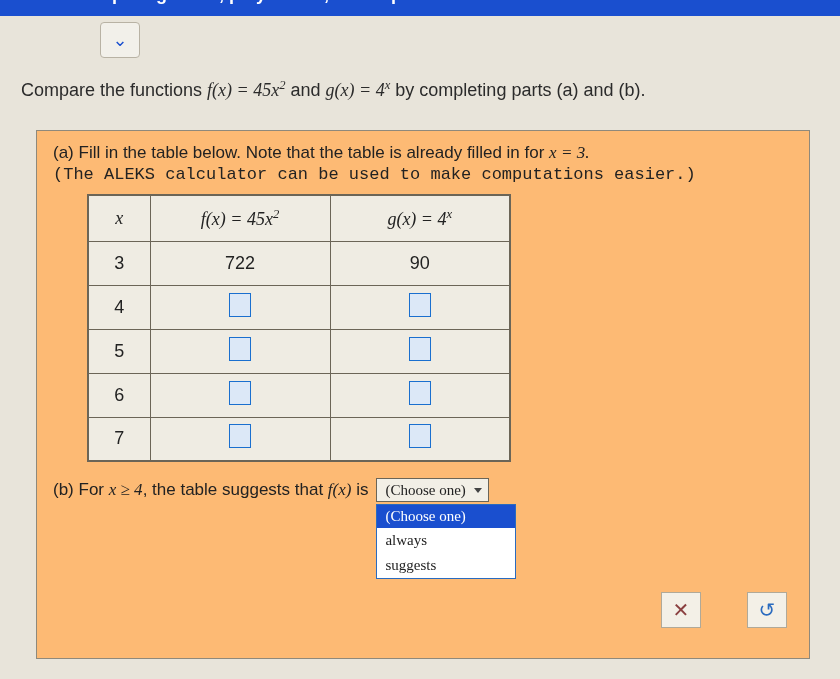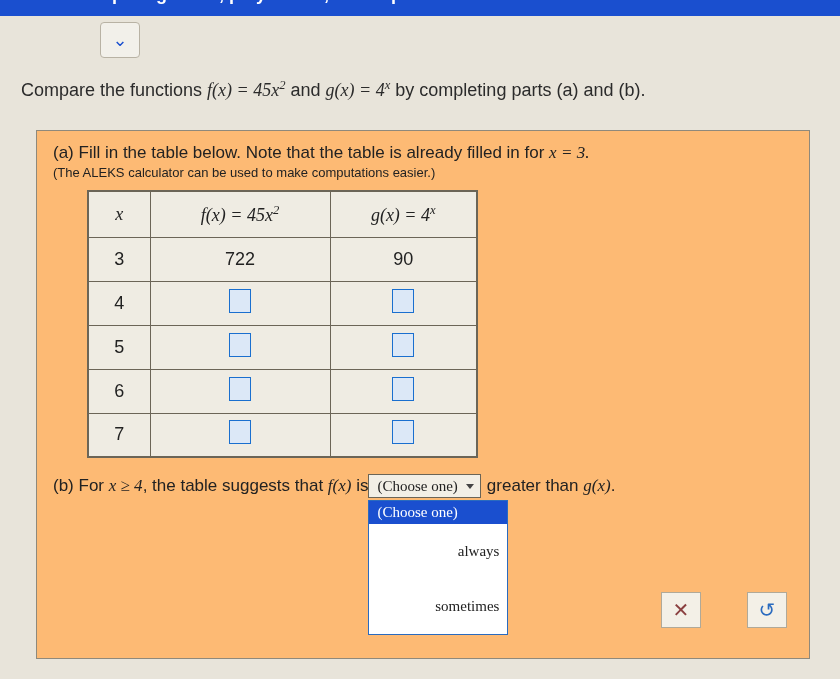--- a/index.html
+++ b/index.html
@@ -62,23 +62,24 @@
     background: #fdba74;
     padding: 12px 16px 10px 16px;
     margin-left: 6px;
   }
   .instr {
     font-size: 17px;
     color: #222;
     margin-bottom: 2px;
   }
   .sub {
-    font-size: 13px;
+    font-size: 17px;
     color: #222;
     margin-bottom: 10px;
+    font-family: Liberation Mono, monospace;
   }
   table.calc {
     border-collapse: collapse;
     margin: 6px 0 6px 34px;
     border: 2px solid #6b6557;
   }
   table.calc th, table.calc td {
     border: 1px solid #6b6557;
     text-align: center;
     font-size: 18px;
@@ -88,35 +89,36 @@
   table.calc th {
     font-weight: normal;
     height: 46px;
     padding: 6px 8px;
   }
   table.calc td {
     height: 44px;
   }
   .col-x { width: 62px; }
   .col-f { width: 180px; }
-  .col-g { width: 147px; }
+  .col-g { width: 180px; }
   .input-box {
     display: inline-block;
     width: 22px;
     height: 24px;
     border: 1px solid #1a6fcf;
     background: #dce8f7;
     cursor: text;
   }
   .partb-row {
     margin-top: 18px;
     font-size: 17px;
     color: #222;
     display: flex;
     align-items: center;
+    gap: 8px;
     flex-wrap: nowrap;
   }
   .select-wrap {
     position: relative;
     font-family: Liberation Serif, serif;
   }
   .select-button {
     border: 1px solid #6b6557;
     background: #f2efe6;
     font-size: 15px;
@@ -137,23 +139,22 @@
     position: absolute;
     top: 24px;
     left: 0;
     width: 140px;
     border: 1px solid #2a6bbf;
     background: #fff;
     font-size: 15px;
     z-index: 10;
   }
   .menu-item {
-    padding: 19px 8px;
-    cursor: pointer;
-    text-align: right;
+    padding: 4px 8px;
+    cursor: pointer;
   }
   .menu-header {
     background: #1a4fcf;
     color: #fff;
     padding: 3px 8px;
   }
   .trailing {
     white-space: nowrap;
     margin-left: 6px;
   }
@@ -242,27 +243,24 @@
   <div class="partb-row">
     <span>
       <span>(b) For </span><span class="math">x ≥ 4</span><span>, the table suggests that </span><span class="math">f(x)</span><span> is</span>
     </span>
 
     <span class="select-wrap">
       <span class="select-button">(Choose one)</span>
       <div class="menu">
         <div class="menu-header">(Choose one)</div>
         <div class="menu-item">always</div>
-        <div class="menu-item">sometimes</div>
+        <div class="menu-item">suggests</div>
       </div>
     </span>
 
-    <span class="trailing">
-      <span>greater than </span><span class="math">g(x)</span><span>.</span>
-    </span>
   </div>
 
   <div class="tool-row">
     <div class="tool-btn">
       <span class="xmark">✕</span>
     </div>
     <div class="tool-btn">
       <span class="reload">↺</span>
     </div>
   </div>

